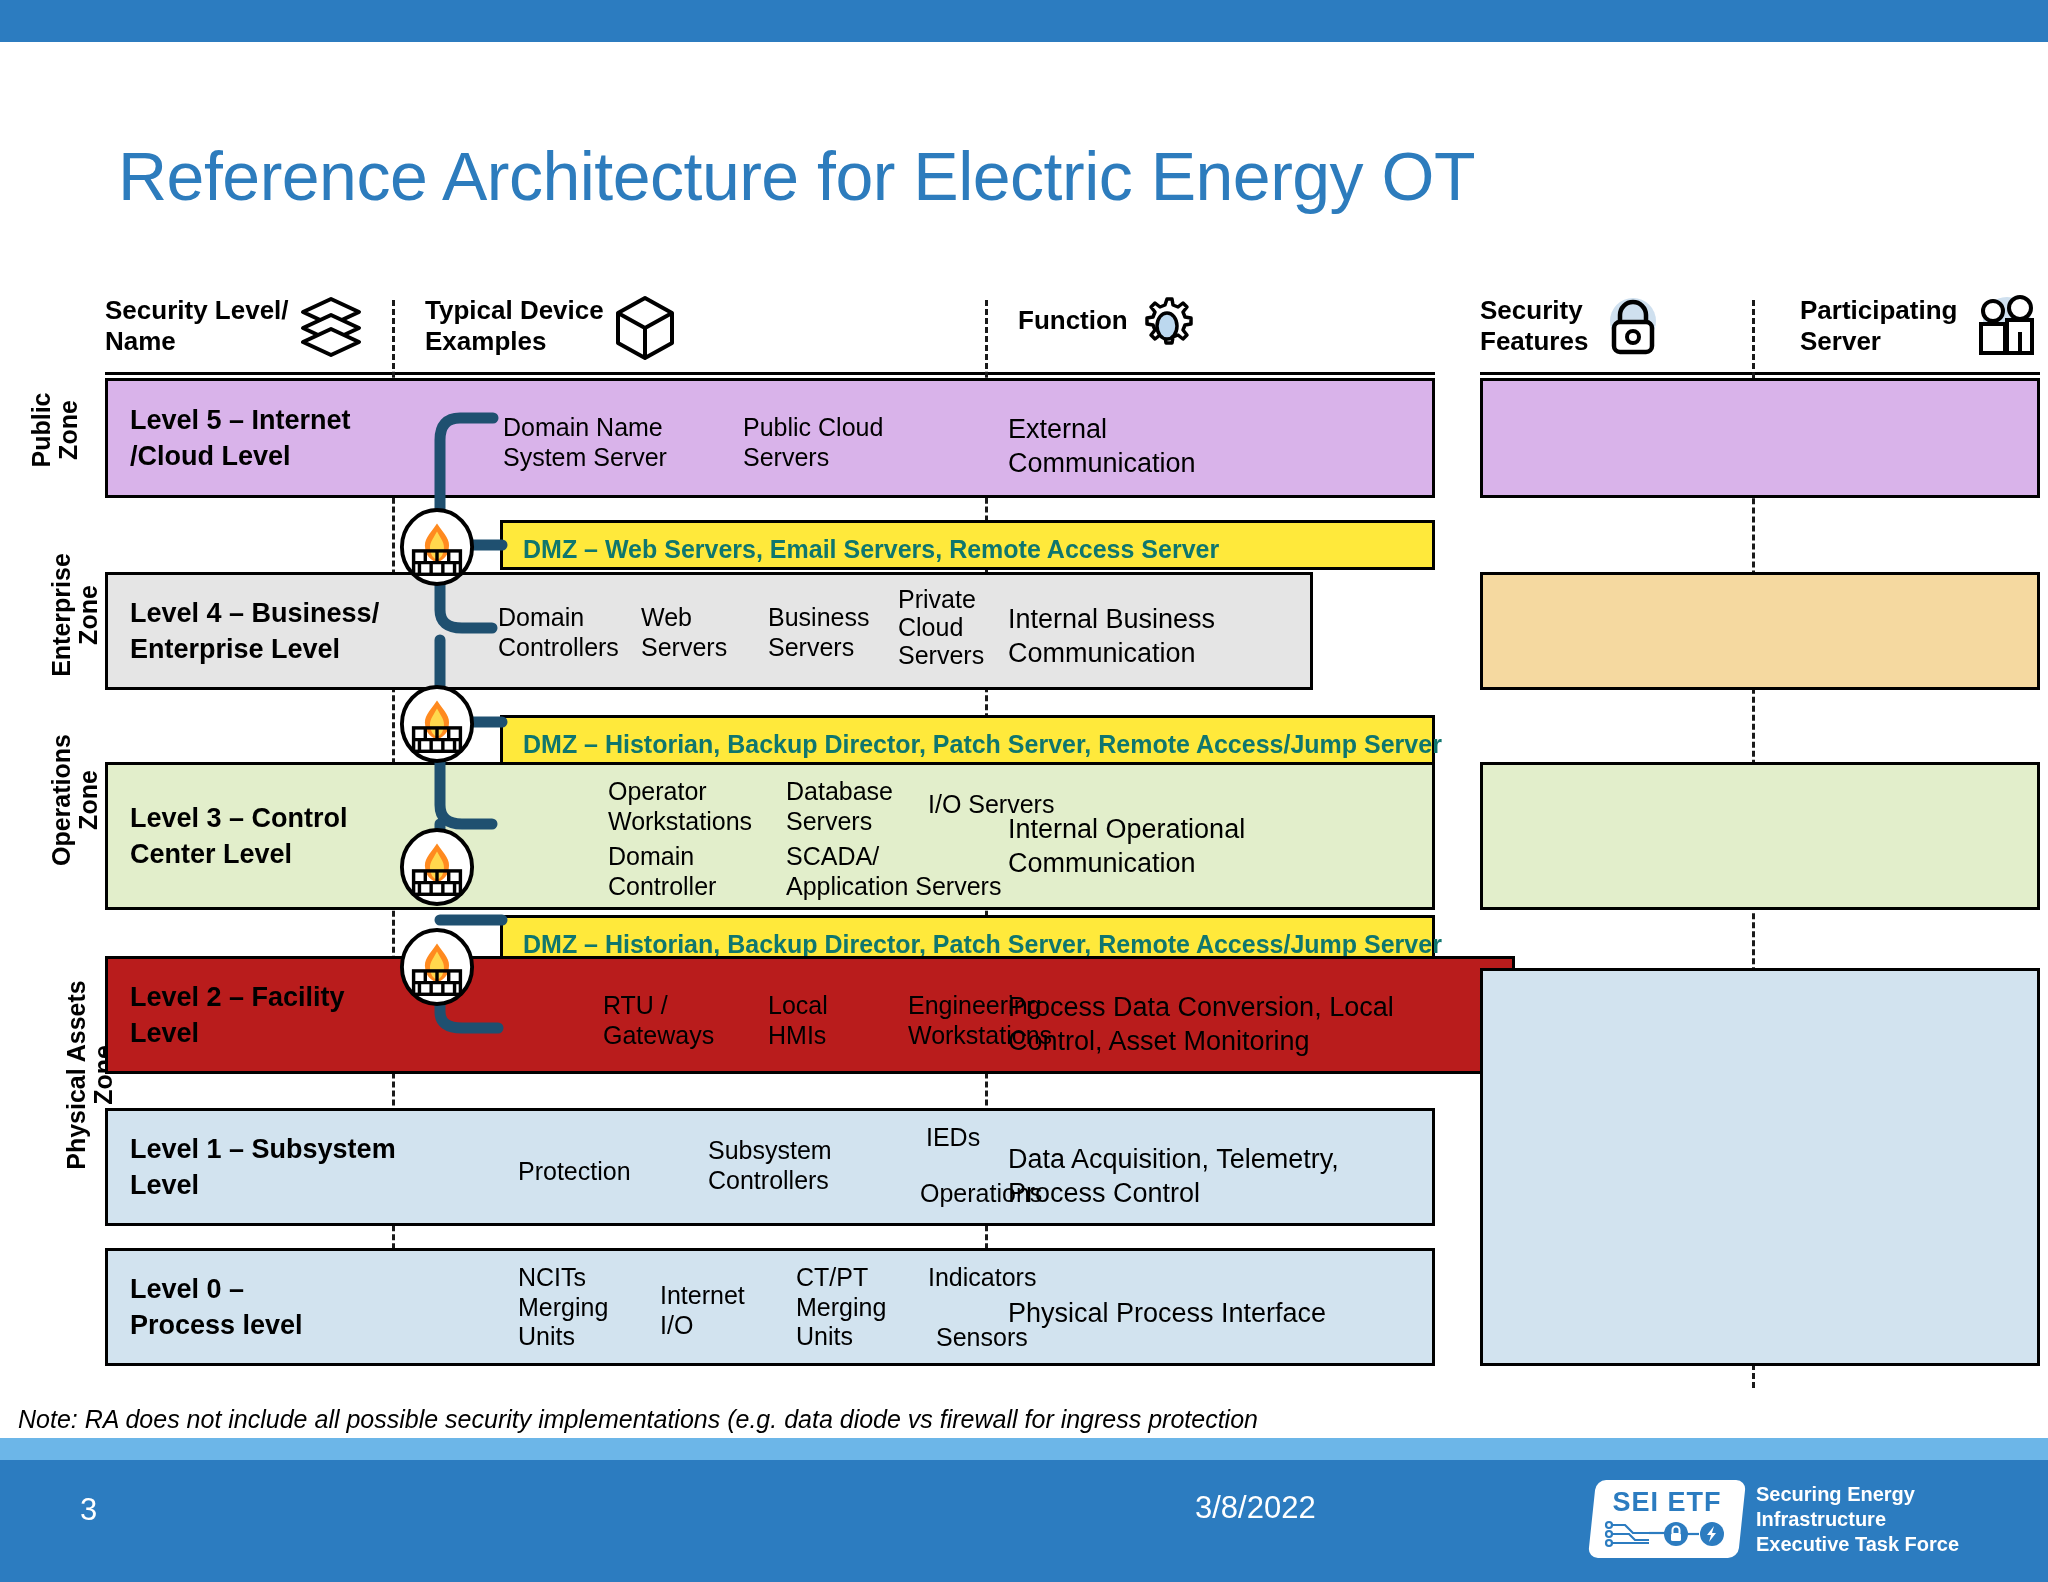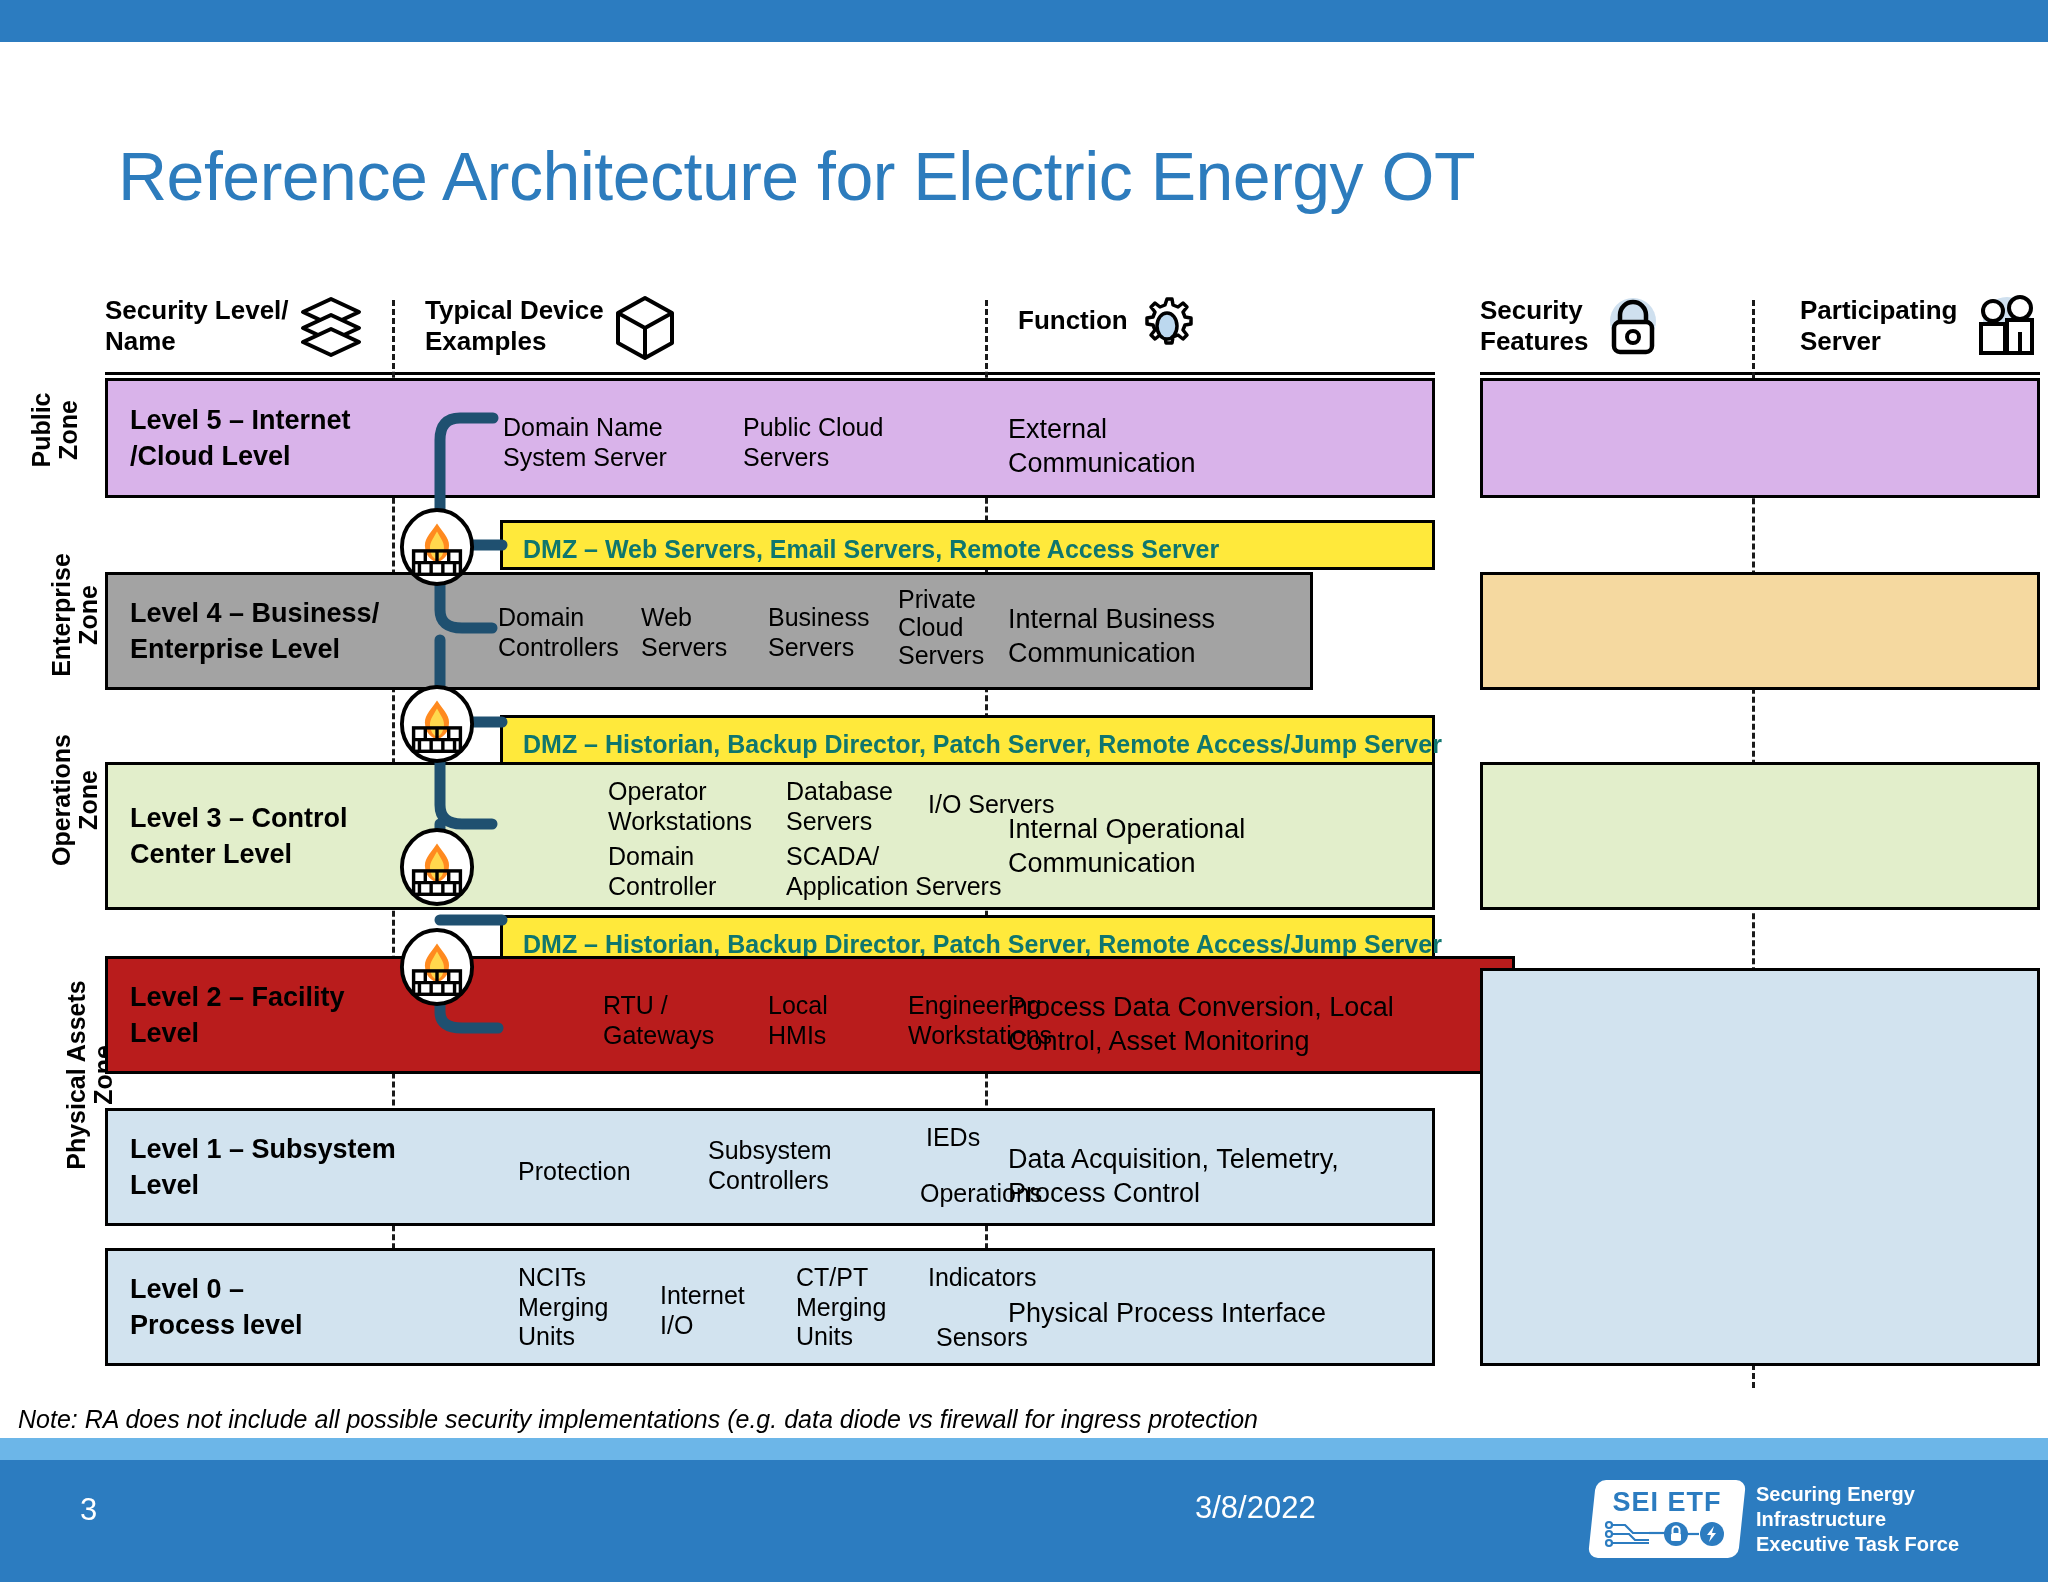--- a/index.html
+++ b/index.html
@@ -228,21 +228,21 @@
     <div class="dev" style="left:635px; top:32px;">Public Cloud
 Servers</div>
     <div class="func" style="left:900px; top:32px;">External
 Communication</div>
   </div>
 
   <div class="dmz" style="left:500px; top:520px; width:935px; height:50px;">
     <span>DMZ – Web Servers, Email Servers, Remote Access Server</span>
   </div>
 
-  <div class="row" style="left:105px; top:572px; width:1208px; height:118px; background:#a3a3a3;">
+  <div class="row" style="left:105px; top:572px; width:1208px; height:118px; background:#e5e5e5;">
     <div class="level-name">Level 4 – Business/
 Enterprise Level</div>
     <div class="dev" style="left:390px; top:28px;">Domain
 Controllers</div>
     <div class="dev" style="left:533px; top:28px;">Web
 Servers</div>
     <div class="dev" style="left:660px; top:28px;">Business
 Servers</div>
     <div class="dev" style="left:790px; top:10px; line-height:1.12;">Private
 Cloud

